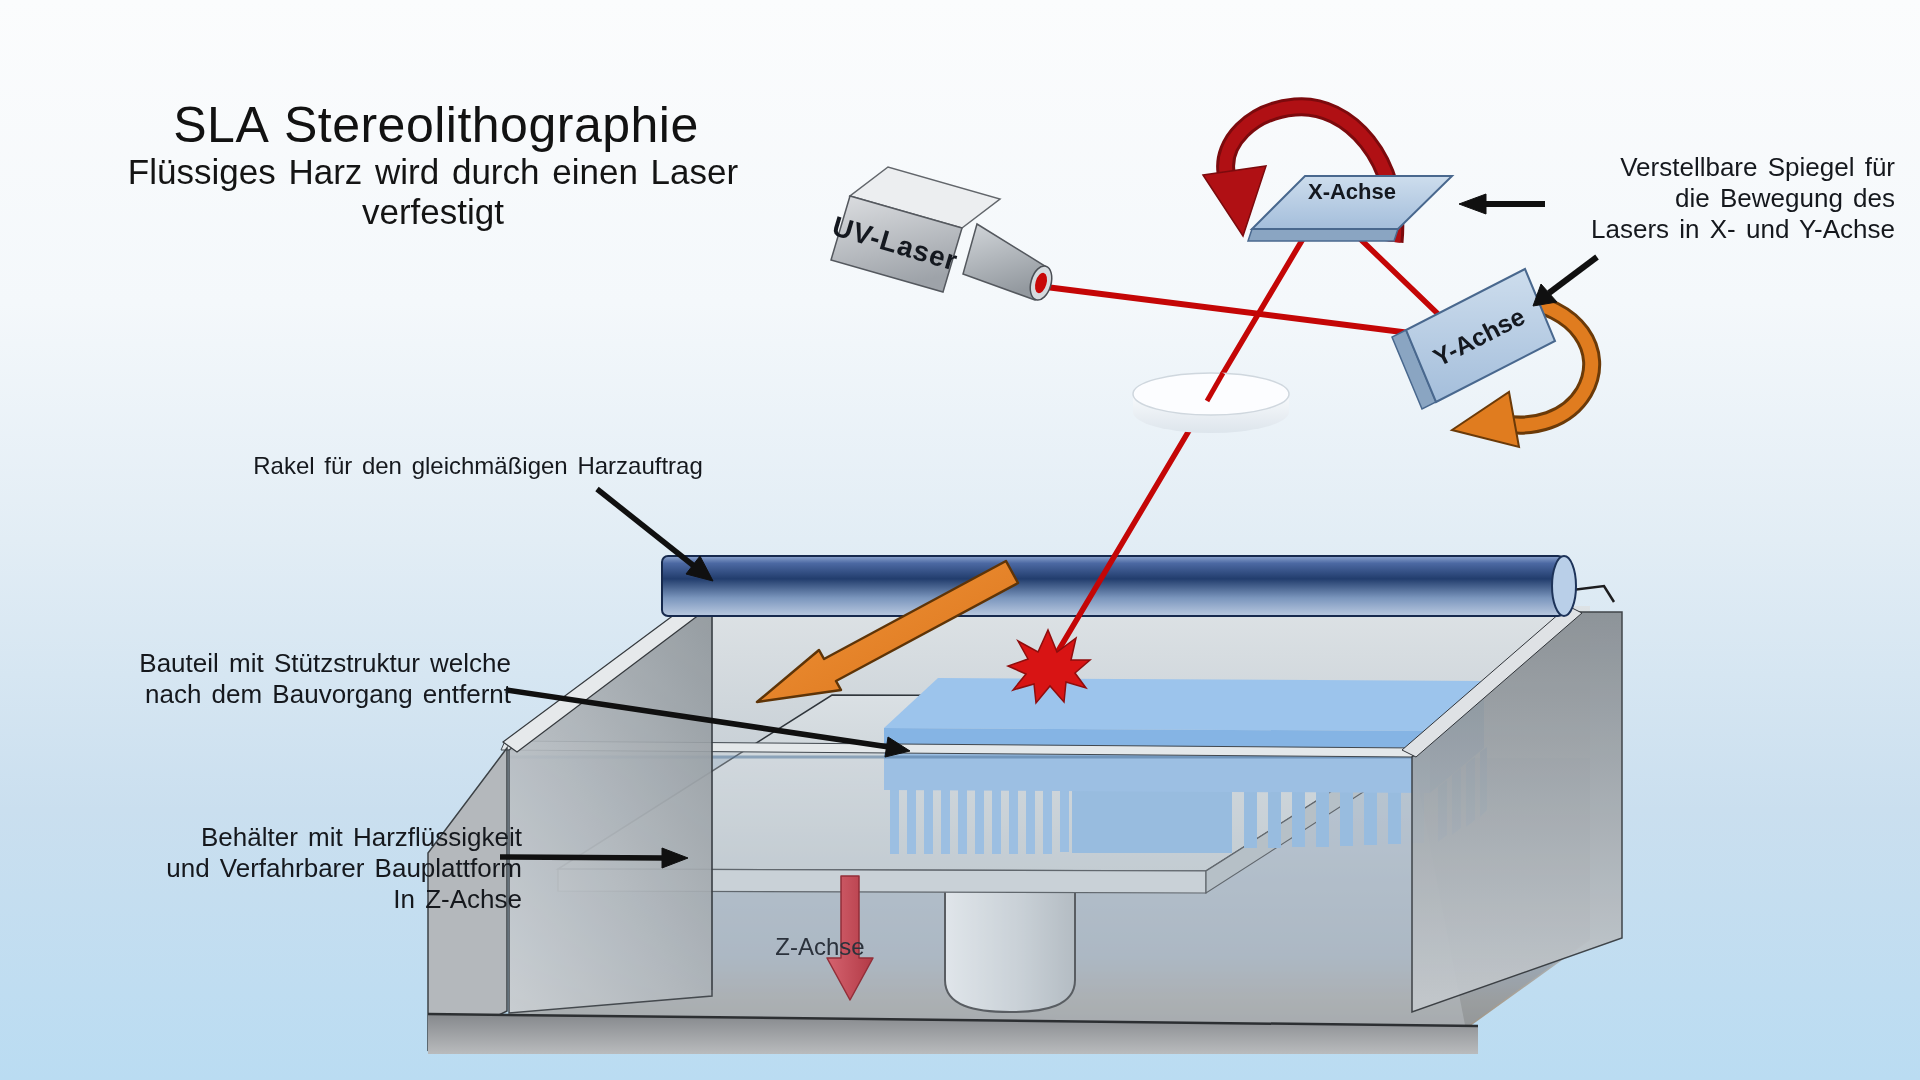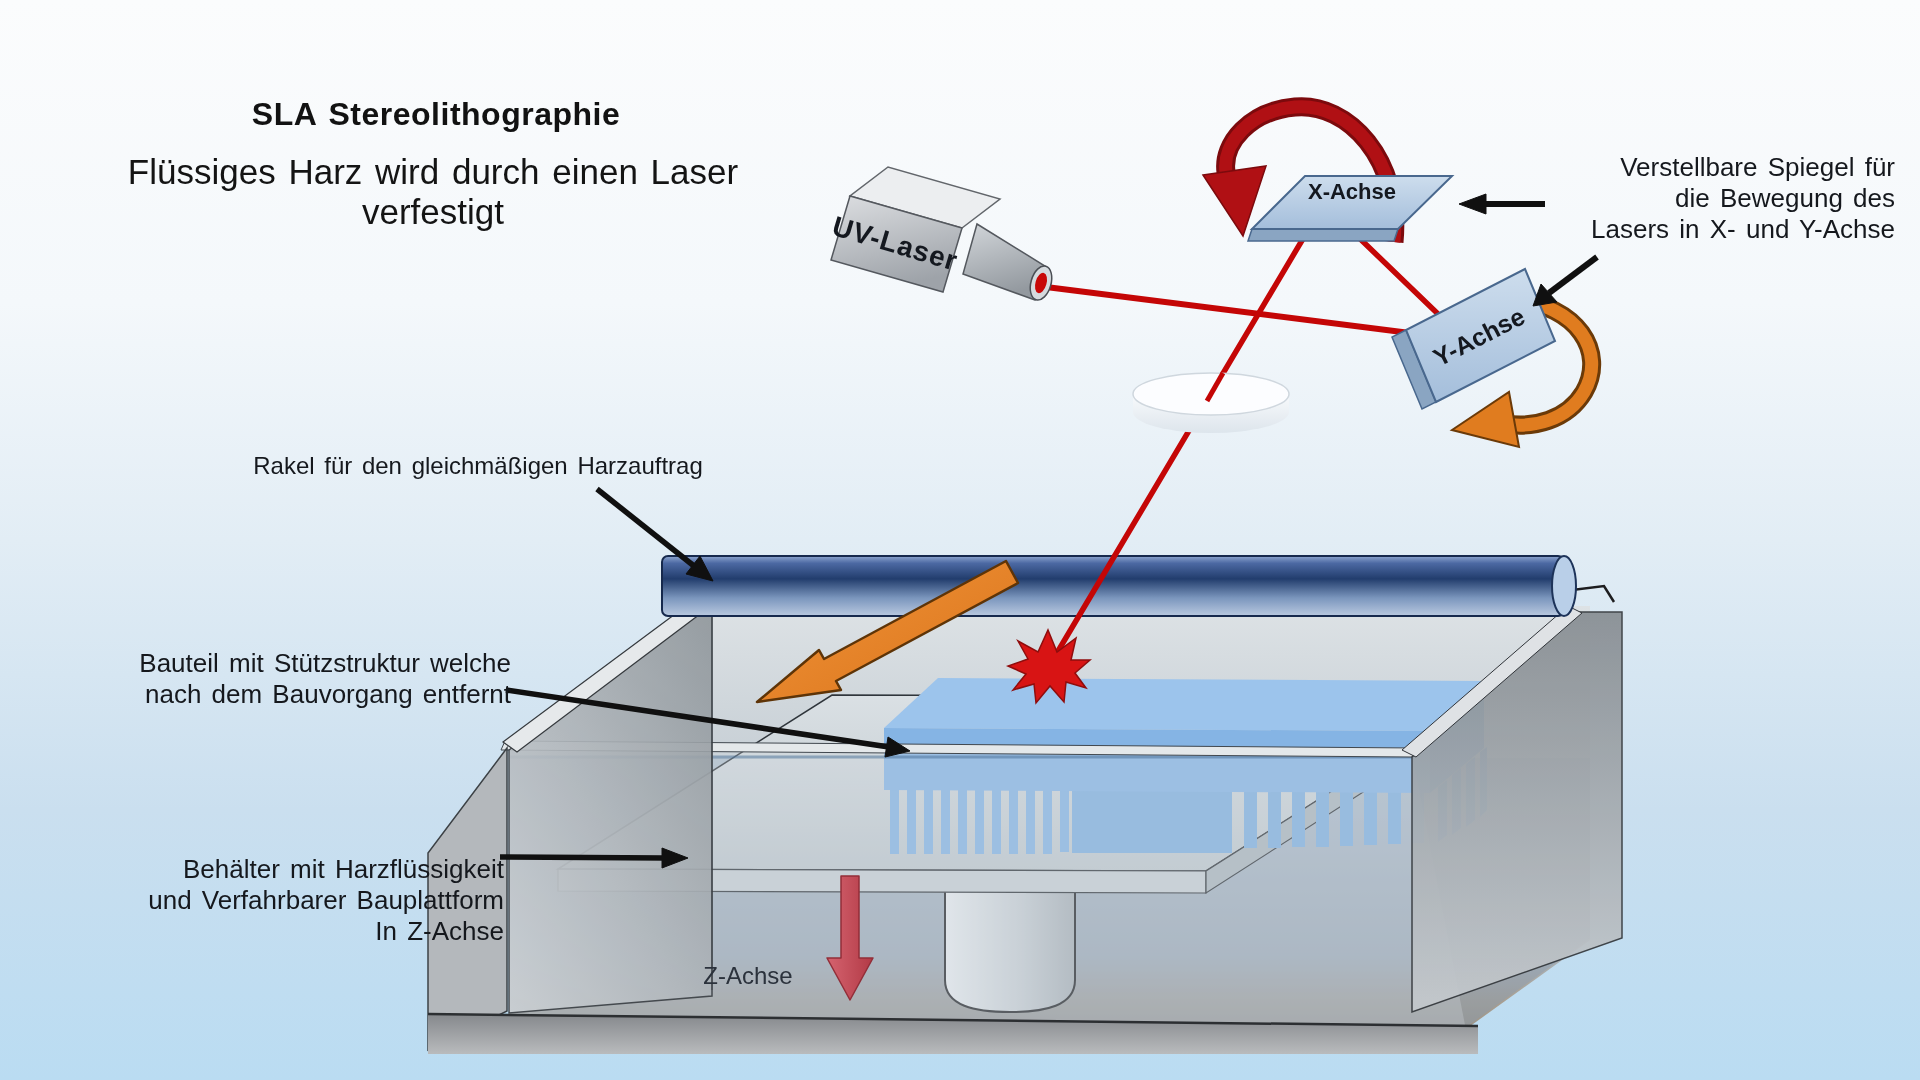--- a/index.html
+++ b/index.html
@@ -3,21 +3,21 @@
 <meta charset="utf-8">
 <style>
   html,body{margin:0;padding:0;background:#e8eef5;}
   .stage{
     position:relative;width:1920px;height:1080px;overflow:hidden;
     background:linear-gradient(180deg,#fbfcfd 0%,#f4f8fb 28%,#e2edf5 50%,#cadfef 75%,#badcf2 100%);
     font-family:"Liberation Sans",sans-serif;
   }
   .stage svg{position:absolute;left:0;top:0;}
   .lbl{position:absolute;color:#15181d;word-spacing:3px;}
-  .title{font-size:32px;font-weight:700;letter-spacing:.5px;color:#121212;text-align:center;}
+  .title{font-size:50px;font-weight:400;letter-spacing:.5px;color:#121212;text-align:center;}
   .subtitle{font-size:35px;font-weight:500;color:#141414;text-align:center;}
   .note{font-size:26px;line-height:31px;text-align:right;font-weight:500;}
   .single{font-size:24px;font-weight:500;white-space:nowrap;}
   .onshape{font-weight:600;color:#14181f;white-space:nowrap;}
   .ctr{transform:translate(-50%,-50%);}
 </style>
 </head>
 <body>
 
 <div class="stage">
@@ -250,27 +250,27 @@
   <div>Lasers in X- und Y-Achse</div>
 </div>
 
 <div class="lbl single" style="left:228px;top:452px;width:500px;text-align:center;">Rakel für den gleichmäßigen Harzauftrag</div>
 
 <div class="lbl note" style="left:91px;top:648px;width:420px;">
   <div>Bauteil mit Stützstruktur welche</div>
   <div>nach dem Bauvorgang entfernt</div>
 </div>
 
-<div class="lbl note" style="left:84px;top:822px;width:420px;margin-top:32px;">
+<div class="lbl note" style="left:102px;top:822px;width:420px;">
   <div>Behälter mit Harzflüssigkeit</div>
   <div>und Verfahrbarer Bauplattform</div>
   <div>In Z-Achse</div>
 </div>
 
-<div class="lbl single ctr" style="left:748px;top:947px;color:#2b323c;margin-top:29px;">Z-Achse</div>
+<div class="lbl single ctr" style="left:820px;top:947px;color:#2b323c;">Z-Achse</div>
 
 <div class="lbl onshape ctr" style="left:1352px;top:192px;font-size:22px;">X-Achse</div>
 
 <div class="lbl onshape" style="left:1479px;top:337px;font-size:25px;transform:translate(-50%,-50%) rotate(-27deg);">Y-Achse</div>
 
 <div class="lbl onshape" style="left:895px;top:244px;font-size:28px;letter-spacing:1px;transform:translate(-50%,-50%) rotate(16.5deg);">UV-Laser</div>
 
 </div>
 
 </body></html>

